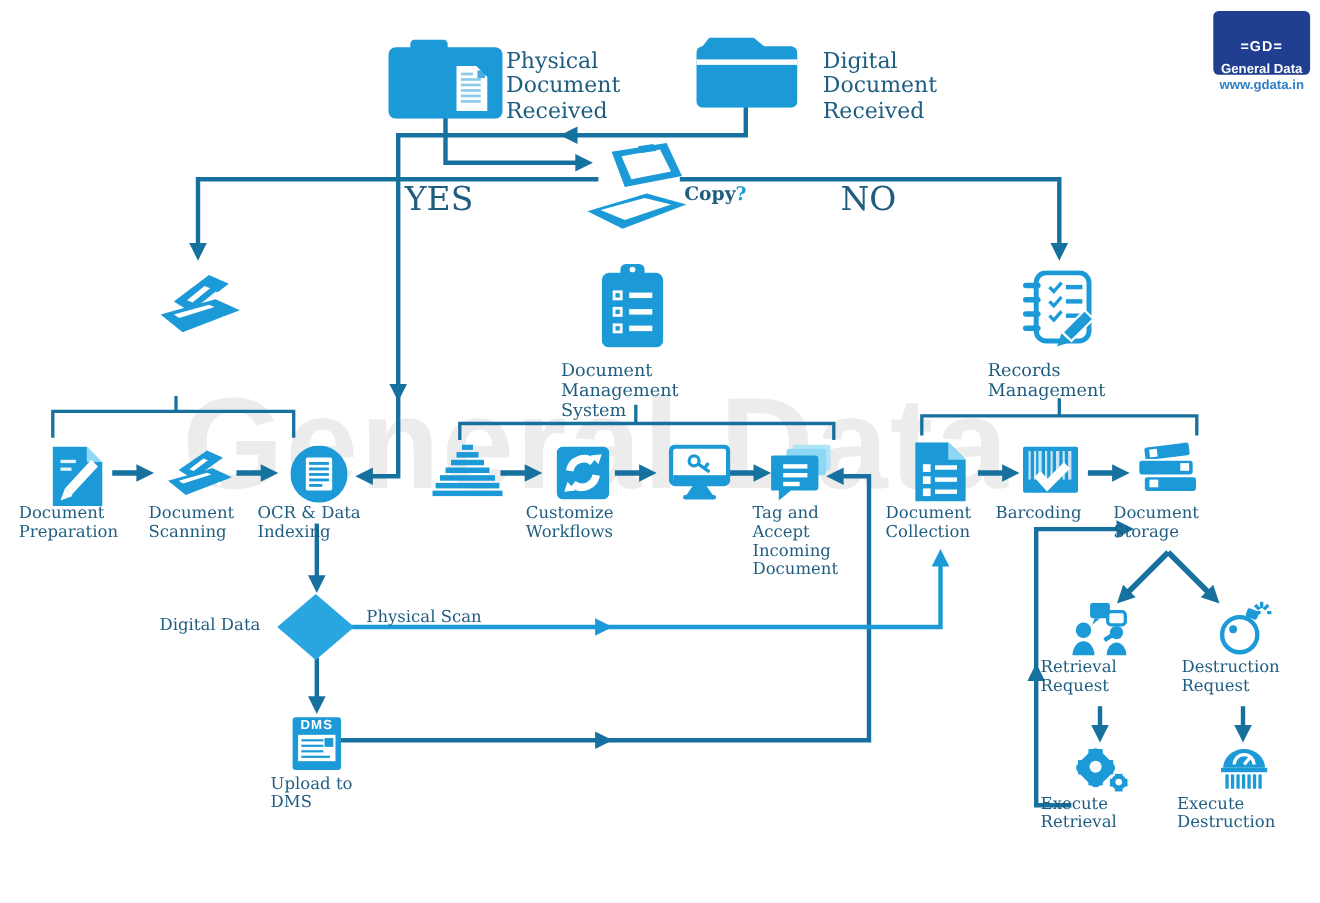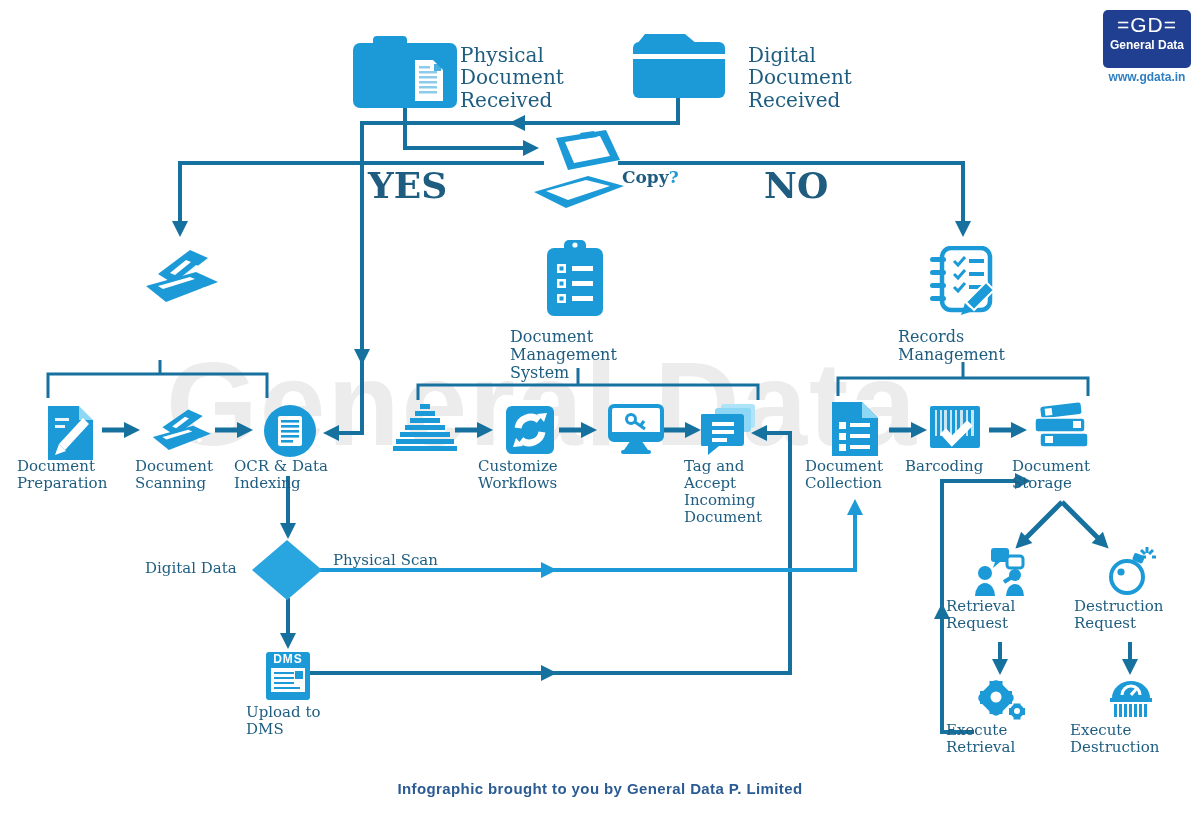--- a/index.html
+++ b/index.html
@@ -14,21 +14,21 @@
          font-family:"DejaVu Serif","Liberation Serif",serif;}
   .watermark{position:absolute;left:166px;top:336px;font-size:118px;font-weight:bold;
              font-family:"Liberation Sans",sans-serif;color:#ececec;letter-spacing:2px;
              white-space:nowrap;z-index:0;}
   .wires{position:absolute;left:0;top:0;z-index:1;}
   .node,.lbl,.bigtxt{position:absolute;z-index:2;}
   .lbl{color:var(--txt);font-weight:normal;white-space:pre-line;
        font-size:15px;line-height:1.13;}
   .lbl.top{font-size:20px;line-height:1.12;}
   .lbl.branch{font-size:16px;}
-  .bigtxt{color:var(--txt);font-weight:bold;font-size:36px;}
+  .bigtxt{color:var(--txt);font-weight:normal;font-size:30px;}
   .scanline{position:absolute;z-index:2;font-size:17px;font-weight:bold;color:var(--txt);}
   .scanline .q{color:var(--lb);}
   .icon{display:block;color:var(--lb);}
   .node{text-align:center;}
   
   .dmsbox{position:absolute;width:44px;height:48px;background:var(--lb);border-radius:3px;
           z-index:2;text-align:center;}
   .dmsbox .cap{color:#fff;font-weight:bold;font-size:12px;line-height:15px;
                font-family:"Liberation Sans",sans-serif;letter-spacing:1px;}
   .dmsbox .screen{margin:1px auto 0;width:34px;height:24px;background:#fff;position:relative;}
@@ -36,21 +36,21 @@
   .dmsbox .screen i:nth-child(1){top:4px}.dmsbox .screen i:nth-child(2){top:9px}
   .dmsbox .screen i:nth-child(3){top:14px}.dmsbox .screen i:nth-child(4){top:19px;width:26px}
   .dmsbox .screen b{position:absolute;right:2px;top:3px;width:8px;height:8px;background:var(--lb);}
   
   .footer{position:absolute;left:0;top:780px;width:1200px;text-align:center;z-index:2;
           font-family:"Liberation Sans",sans-serif;font-size:15px;font-weight:bold;
           color:#2b5b94;letter-spacing:.4px;}
   .logo{position:absolute;left:1101px;top:10px;z-index:3;width:92px;text-align:center;}
   .logo .box{width:88px;height:58px;background:#203f90;border-radius:5px;margin:0 auto;
              color:#fff;font-family:"Liberation Sans",sans-serif;}
-  .logo .mono{font-size:21px;font-weight:normal;letter-spacing:1px;padding-top:6px;line-height:18px;}
+  .logo .mono{font-size:13px;font-weight:bold;letter-spacing:1px;padding-top:23px;line-height:18px;}
   .logo .name{font-size:12px;font-weight:bold;line-height:14px;padding-top:4px;}
   .logo .site{font-family:"Liberation Sans",sans-serif;font-size:12px;font-weight:bold;
               color:#2f7fc2;margin-top:2px;}
 </style>
 </head>
 <body>
 
 <div id="stage">
 
   <div class="watermark">General Data</div>
@@ -401,21 +401,20 @@
       <rect x="18" y="30" width="3" height="13"></rect>
         <rect x="23" y="30" width="3" height="13"></rect>
       <rect x="28" y="30" width="3" height="13"></rect>
         <rect x="33" y="30" width="3" height="13"></rect>
       <rect x="38" y="30" width="3" height="13"></rect>
     </g>
   </svg>
   <div class="lbl" style="left:1070px;top:722px;width:120px">Execute
 Destruction</div>
 
-  <div class="footer">Infographic brought to you by General Data P. Limited</div>
 
   <div class="logo">
     <div class="box">
       <div class="mono">=GD=</div>
       <div class="name">General Data</div>
     </div>
     <div class="site">www.gdata.in</div>
   </div>
 
 </div>

